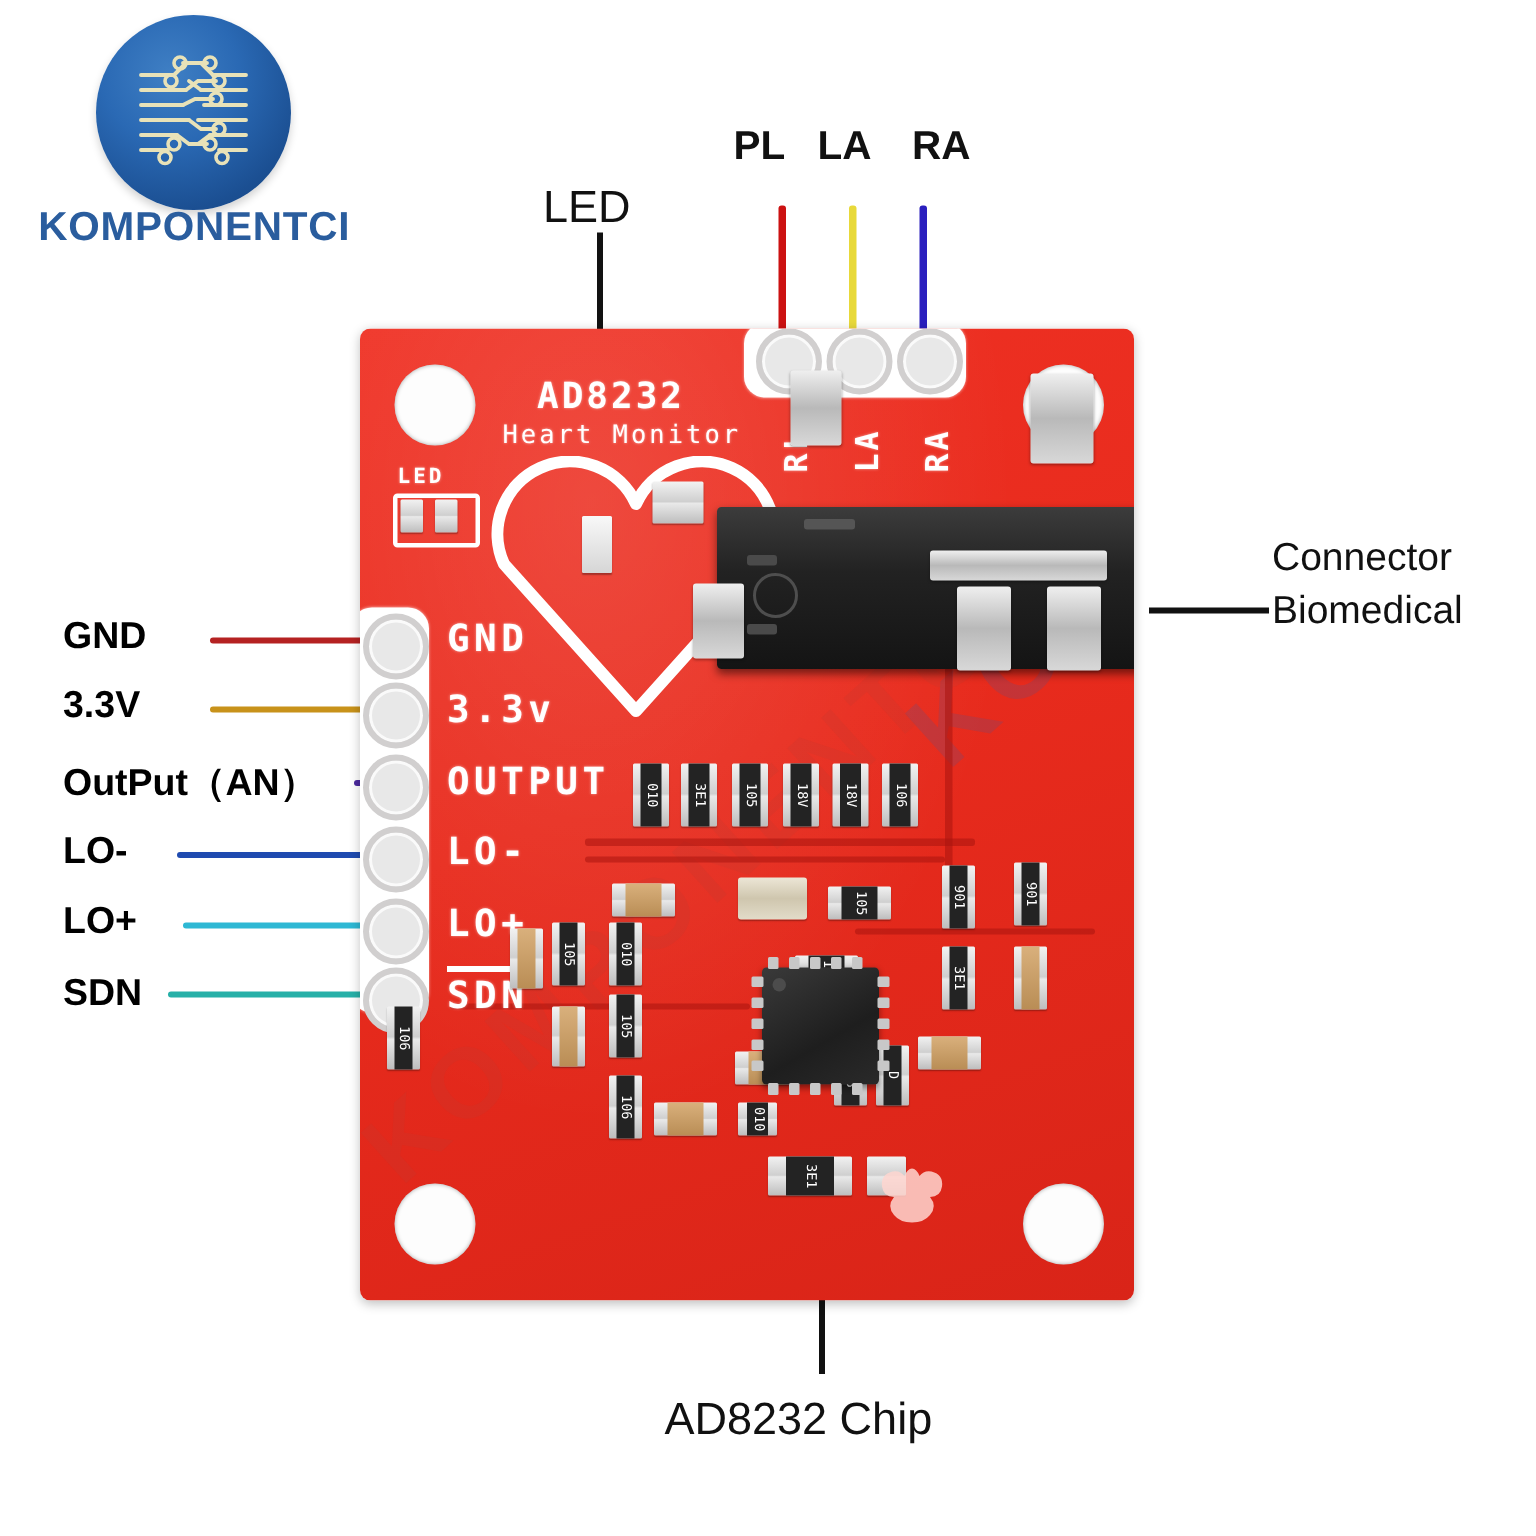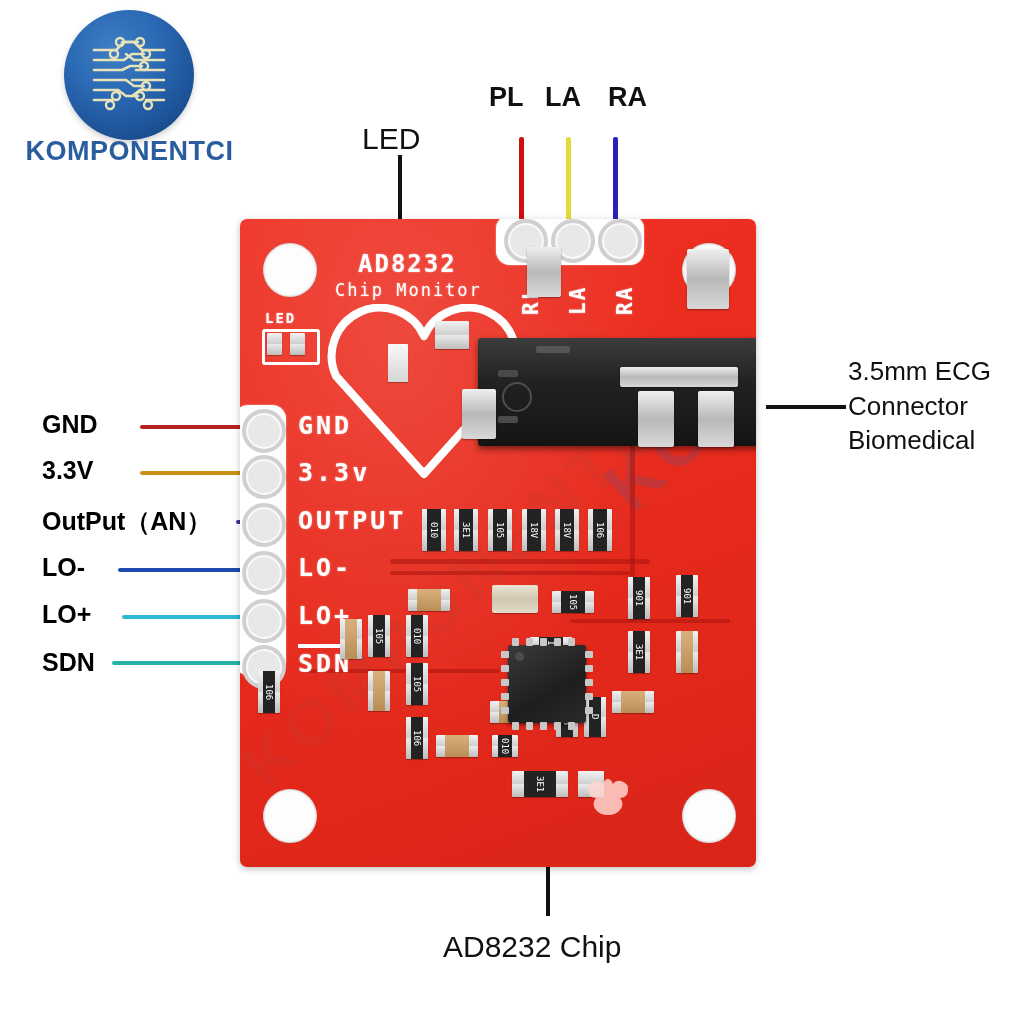--- a/index.html
+++ b/index.html
@@ -142,21 +142,20 @@
 
 <div class="abs anno anno-lbl" id="lbl-pl">PL</div>
 <div class="abs anno anno-lbl" id="lbl-la">LA</div>
 <div class="abs anno anno-lbl" id="lbl-ra">RA</div>
 
 <div class="abs" style="left:519px;top:137px;width:5px;height:100px;background:#cc1111;border-radius:2px;"></div>
 <div class="abs" style="left:566px;top:137px;width:5px;height:100px;background:#e8d93a;border-radius:2px;"></div>
 <div class="abs" style="left:613px;top:137px;width:5px;height:100px;background:#2a1fbe;border-radius:2px;"></div>
 
 <div class="abs anno" id="lbl-jack">
-  <div>3.5mm ECG</div>
   <div>Connector</div>
   <div>Biomedical</div>
 </div>
 <div class="lead" style="left:766px;top:405px;width:80px;height:4px;"></div>
 
 <div class="abs anno" id="lbl-chip">AD8232 Chip</div>
 <div class="lead" style="left:546px;top:676px;width:4px;height:240px;"></div>
 
 <div class="pinlabel" id="p0" style="left:42px;top:410px;">GND</div>
 <div class="pinline" style="left:140px;top:425px;width:125px;background:#b52222;"></div>
@@ -186,21 +185,21 @@
   <div class="trace" style="left:390px;top:120px;width:5px;height:260px;"></div>
   <div class="trace" style="left:60px;top:450px;width:200px;height:4px;"></div>
   <div class="trace" style="left:330px;top:400px;width:160px;height:4px;"></div>
 
   <div class="mount" style="left:23px;top:24px;width:54px;height:54px;"></div>
   <div class="mount" style="left:442px;top:24px;width:54px;height:54px;"></div>
   <div class="mount" style="left:23px;top:570px;width:54px;height:54px;"></div>
   <div class="mount" style="left:442px;top:570px;width:54px;height:54px;"></div>
 
   <div class="silk silk-title" style="left:118px;top:31px;">AD8232</div>
-  <div class="silk silk-sub" style="left:95px;top:61px;">Chip Monitor</div>
+  <div class="silk silk-sub" style="left:95px;top:61px;">Heart Monitor</div>
 
   <div class="silk silk-small" style="left:25px;top:91px;">LED</div>
   <div class="abs" style="left:22px;top:110px;width:52px;height:30px;border:3px solid #fff;border-radius:3px;"></div>
   <div class="smd" style="left:27px;top:114px;width:15px;height:22px;"></div>
   <div class="smd" style="left:50px;top:114px;width:15px;height:22px;"></div>
 
   <div class="heart">
     <svg width="200" height="175" viewBox="0 0 200 175">
       <path d="M100 170 L12 72 A42 42 0 0 1 100 32 A42 42 0 0 1 188 72 Z" fill="none" stroke="#ffffff" stroke-width="8" stroke-linejoin="round"></path>
     </svg>

